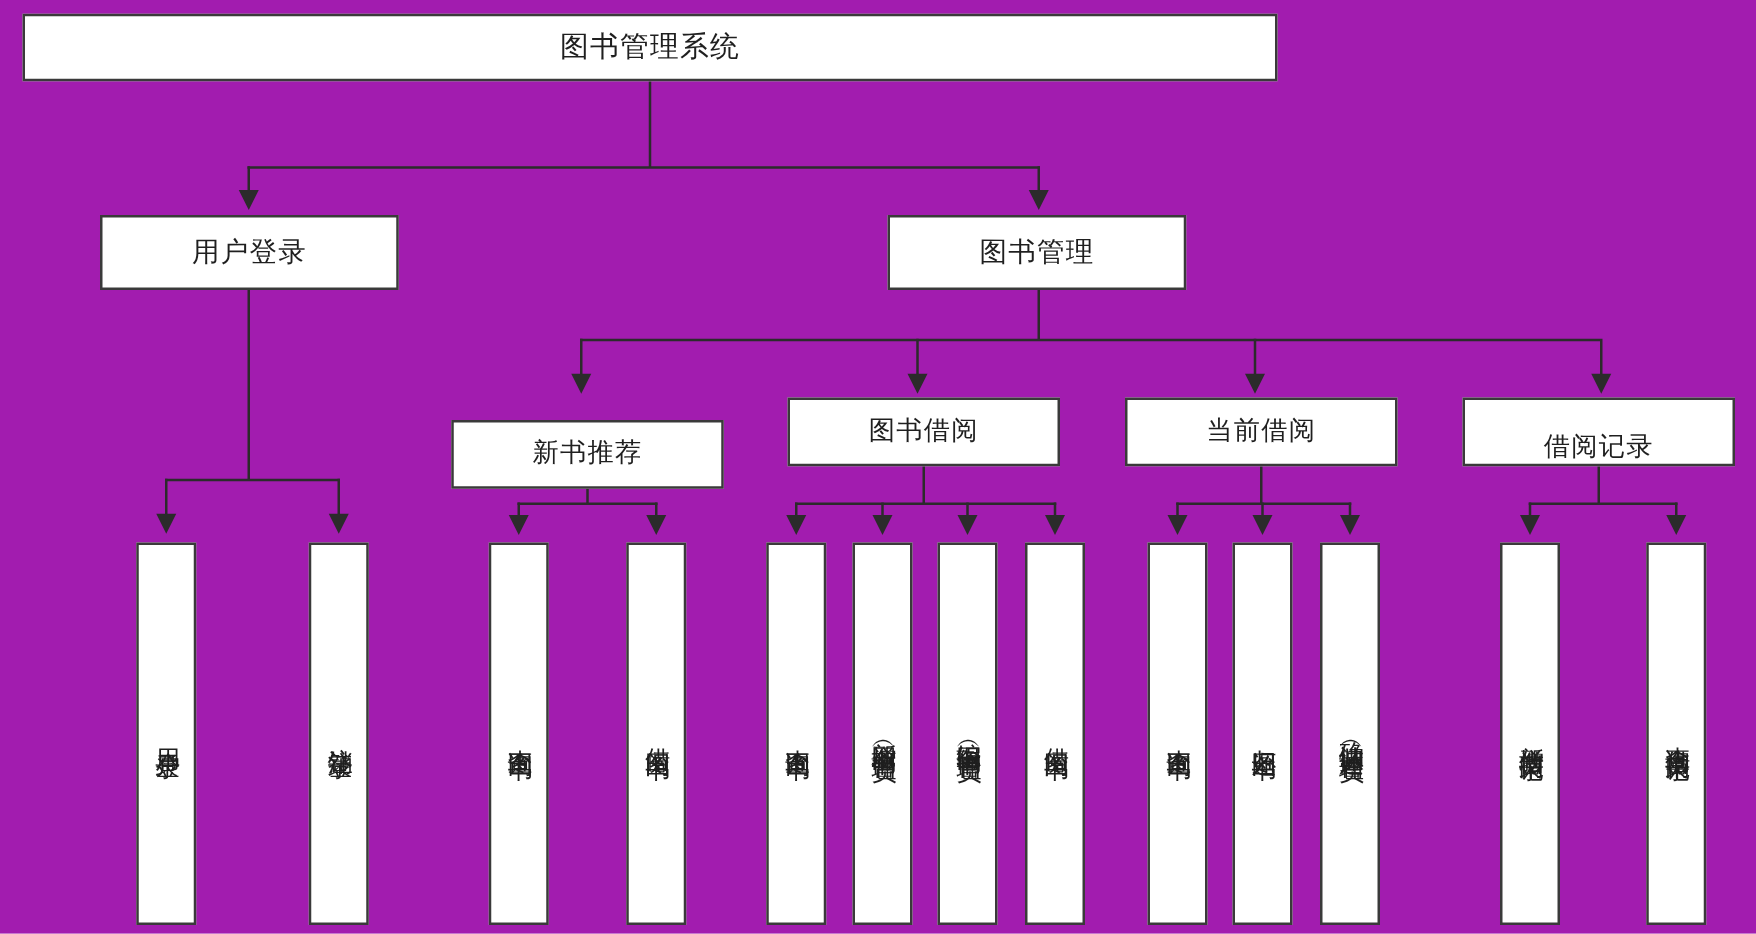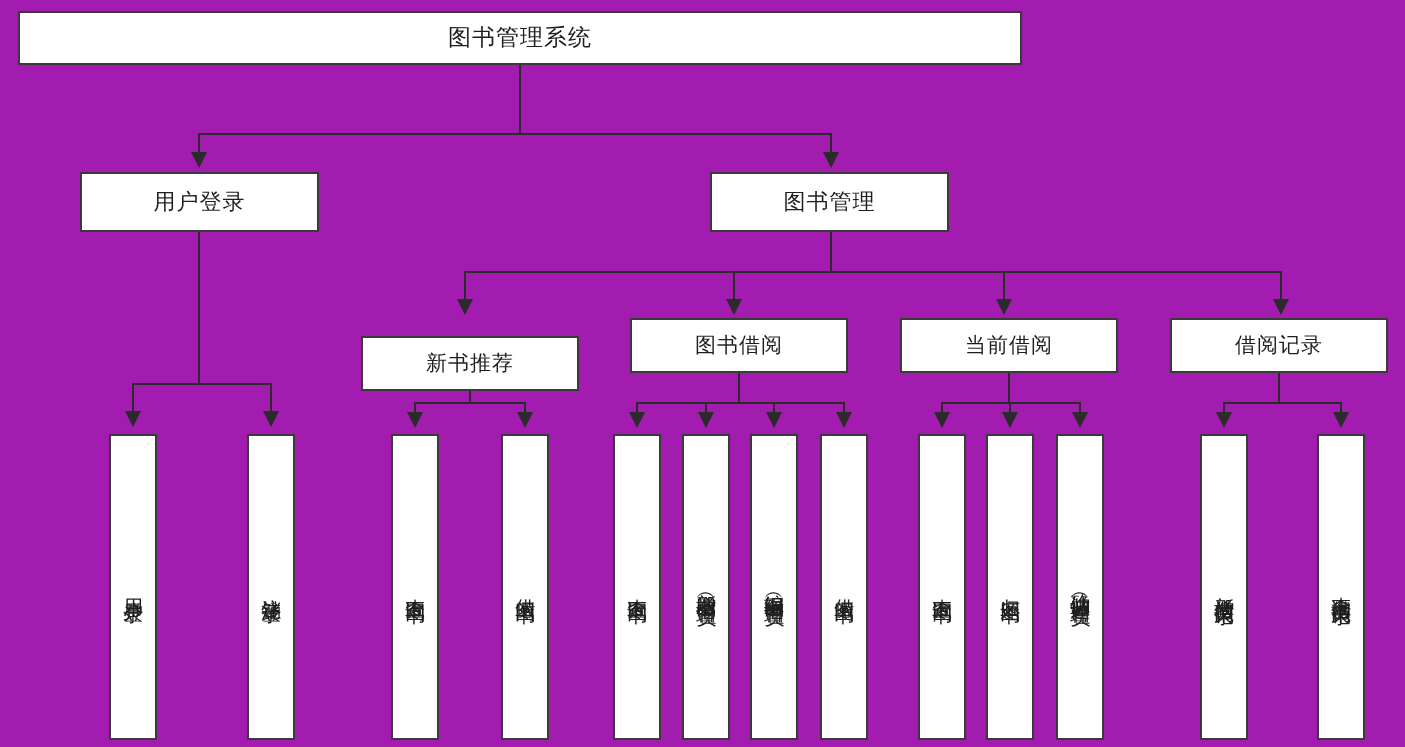--- a/index.html
+++ b/index.html
@@ -140,21 +140,21 @@
 
   <div class="node lvl2" style="left:361px;top:336px;width:218px;height:55px;">
     <span>新书推荐</span>
   </div>
   <div class="node lvl2" style="left:900px;top:318px;width:218px;height:55px;">
     <span>当前借阅</span>
   </div>
   <div class="node lvl2" style="left:630px;top:318px;width:218px;height:55px;">
     <span>图书借阅</span>
   </div>
-  <div class="node lvl2" style="left:1170px;top:318px;width:218px;height:55px;">
+  <div class="node lvl2" style="left:1170px;top:318px;width:218px;height:55px;align-items:flex-end;">
     <span>借阅记录</span>
   </div>
 
   <div class="vline" style="left:469px;top:373px;height:30px;"></div>
   <div class="hline" style="left:414px;top:402px;width:112px;"></div>
   <div class="vline" style="left:414px;top:402px;height:12px;"></div>
   <div class="arrow" style="left:407px;top:412px;"></div>
   <div class="vline" style="left:524px;top:402px;height:12px;"></div>
   <div class="arrow" style="left:517px;top:412px;"></div>
 

